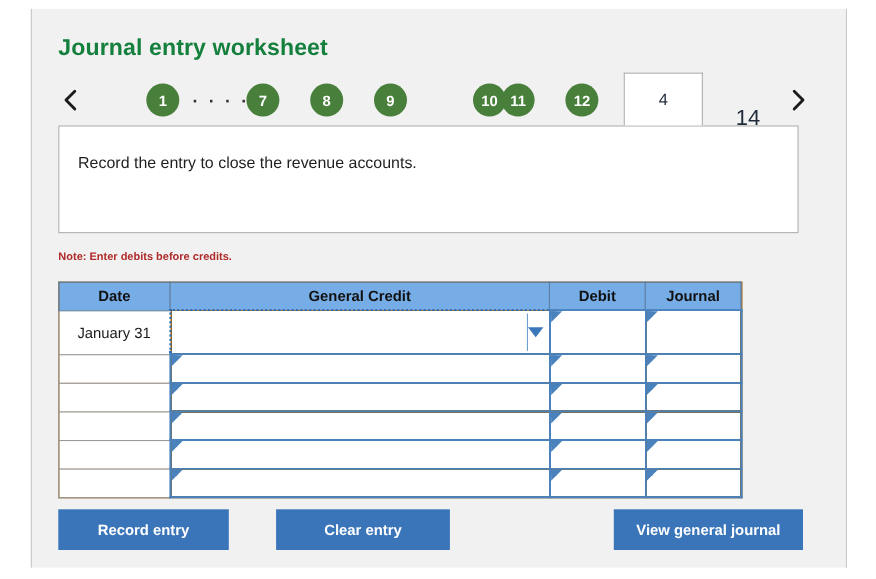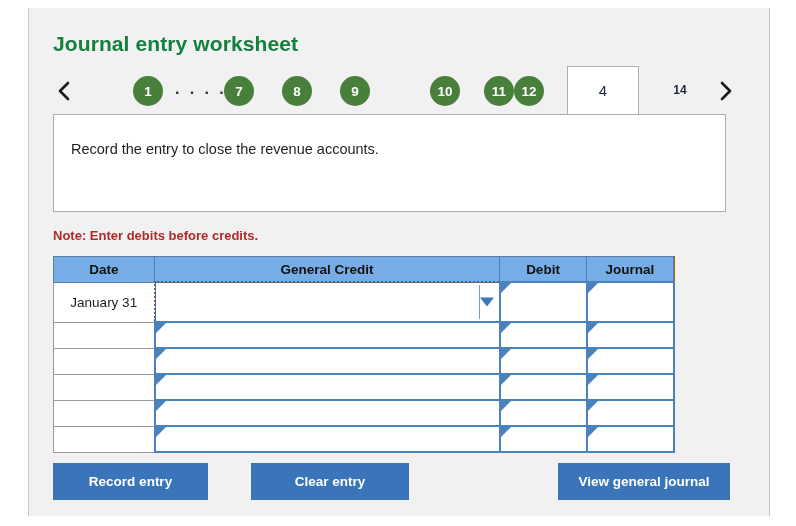--- a/index.html
+++ b/index.html
@@ -82,30 +82,29 @@
     position: absolute;
     top: 18px;
     font-size: 16px;
     font-weight: bold;
     color: #333333;
     letter-spacing: 2.5px;
     cursor: default;
   }
   .step-plain {
     position: absolute;
-    top: 10px;
+    top: 28px;
     width: 56px;
     height: 28px;
     color: #1f2a3a;
-    font-size: 12px;
-    display: flex;
-    align-items: center;
-    justify-content: center;
-    cursor: pointer;
-    font-weight: bold;
+    font-size: 20px;
+    display: flex;
+    align-items: center;
+    justify-content: center;
+    cursor: pointer;
   }
   .step-active {
     position: absolute;
     top: 0px;
     width: 72px;
     height: 48px;
     background: #ffffff;
     border: 1px solid #aeaeae;
     border-bottom: none;
     color: #1f2a3a;
@@ -134,21 +133,21 @@
     left: 17px;
     top: 26px;
     font-size: 14.5px;
     color: #1f1f1f;
   }
 
   .note {
     position: absolute;
     left: 24px;
     top: 220px;
-    font-size: 13px;
+    font-size: 10px;
     font-weight: bold;
     color: #b02a2a;
   }
 
   
   .jtable {
     position: absolute;
     left: 24px;
     top: 248px;
     border-collapse: collapse;
@@ -255,21 +254,21 @@
           <polyline points="11,3 3,11 11,19" fill="none" stroke="#1a1a1a" stroke-width="2.6" stroke-linecap="round" stroke-linejoin="round"></polyline>
         </svg>
       </div>
 
       <div class="step" style="left:90px;">1</div>
       <div class="ellipsis" style="left:132px;">· · · · ·</div>
       <div class="step" style="left:181px;">7</div>
       <div class="step" style="left:239px;">8</div>
       <div class="step" style="left:297px;">9</div>
       <div class="step" style="left:355px;margin-left:32px;">10</div>
-      <div class="step" style="left:413px;margin-left:28px;">11</div>
+      <div class="step" style="left:413px;">11</div>
       <div class="step" style="left:471px;">12</div>
 
       <div class="step-active" style="left:524px;">4</div>
       <div class="step-plain" style="left:609px;">14</div>
 
       <div class="nav-arrow nav-next">
         <svg width="14" height="22" viewBox="0 0 14 22" aria-hidden="true">
           <polyline points="3,3 11,11 3,19" fill="none" stroke="#1a1a1a" stroke-width="2.6" stroke-linecap="round" stroke-linejoin="round"></polyline>
         </svg>
       </div>

